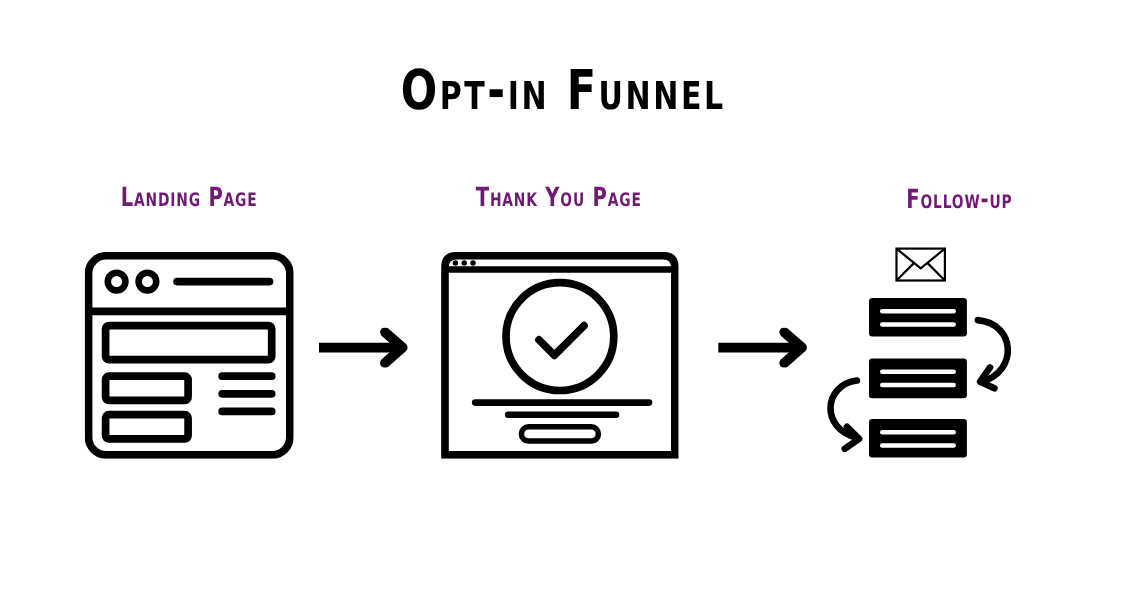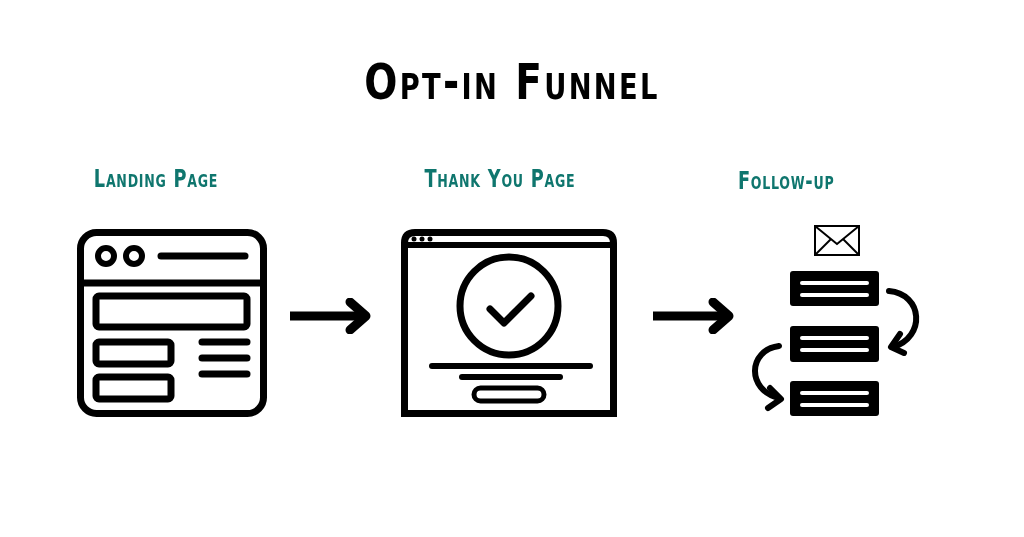--- a/index.html
+++ b/index.html
@@ -5,36 +5,36 @@
   html, body { margin: 0; padding: 0; background: #ffffff; }
   body { width: 1024px; height: 537px; position: relative; overflow: hidden; font-family: "Liberation Sans", sans-serif; }
   .title {
     position: absolute; left: 0; top: 52px; width: 1024px; text-align: center;
     font-family: "DejaVu Sans", sans-serif; font-weight: bold; font-size: 50px;
     letter-spacing: 3px; color: #000; font-variant: small-caps;
     transform: scaleX(0.78); transform-origin: 512px 0;
     line-height: 60px;
   }
   .label {
-    position: absolute; top: 164px; font-family: "DejaVu Sans", sans-serif;
-    font-weight: bold; font-size: 24px; color: #0f766e; font-variant: small-caps;
+    position: absolute; top: 164px; text-align: center; font-family: "DejaVu Sans", sans-serif;
+    font-weight: bold; font-size: 24px; color: #701a75; font-variant: small-caps;
     letter-spacing: 1px; line-height: 30px; white-space: nowrap;
   }
   .label-inner { display: inline-block; transform: scaleX(0.74); }
   .icon { position: absolute; }
   svg { display: block; }
 </style>
 </head>
 <body>
 
 <div class="title">Opt-in Funnel</div>
 
 <div class="label" style="left:72px; width:200px;"><span class="label-inner">Landing Page</span></div>
 <div class="label" style="left:398px; width:220px;"><span class="label-inner">Thank You Page</span></div>
-<div class="label" style="left:721px; width:180px; top:166px;"><span class="label-inner">Follow-up</span></div>
+<div class="label" style="left:782px; width:180px; top:166px;"><span class="label-inner">Follow-up</span></div>
 
 <div class="icon" style="left:77px; top:229px;">
   <svg width="190" height="188" viewBox="0 0 190 188">
     <rect x="3.5" y="3.5" width="183" height="181" rx="16" fill="none" stroke="#000" stroke-width="7"></rect>
     <line x1="3.5" y1="54" x2="186.5" y2="54" stroke="#000" stroke-width="7"></line>
     <circle cx="29" cy="27" r="8" fill="none" stroke="#000" stroke-width="6"></circle>
     <circle cx="57" cy="27" r="8" fill="none" stroke="#000" stroke-width="6"></circle>
     <line x1="84" y1="27" x2="168" y2="27" stroke="#000" stroke-width="7" stroke-linecap="round"></line>
     <rect x="19" y="67" width="151" height="31" rx="3" fill="none" stroke="#000" stroke-width="7"></rect>
     <rect x="19" y="113" width="75" height="22" rx="3" fill="none" stroke="#000" stroke-width="7"></rect>

